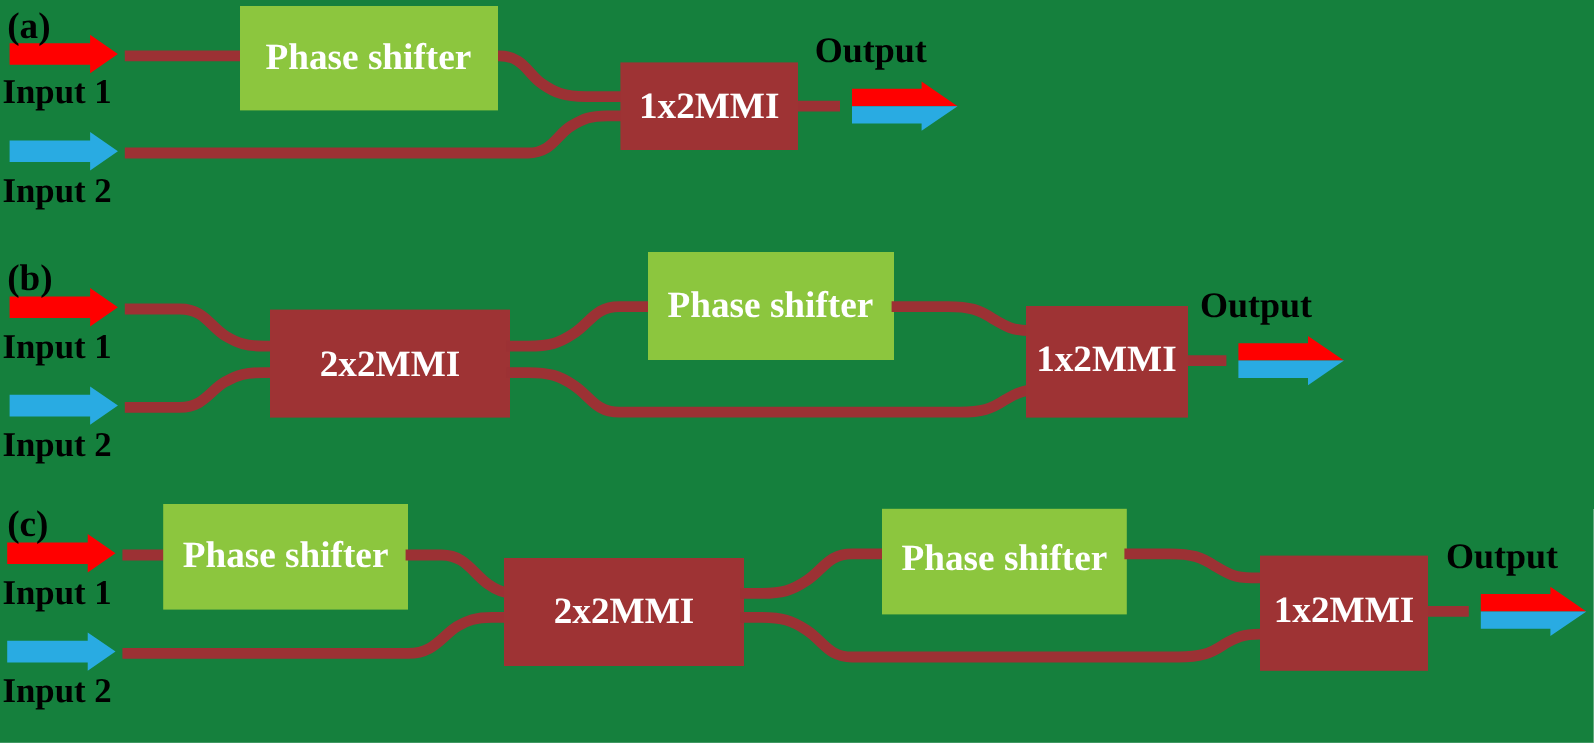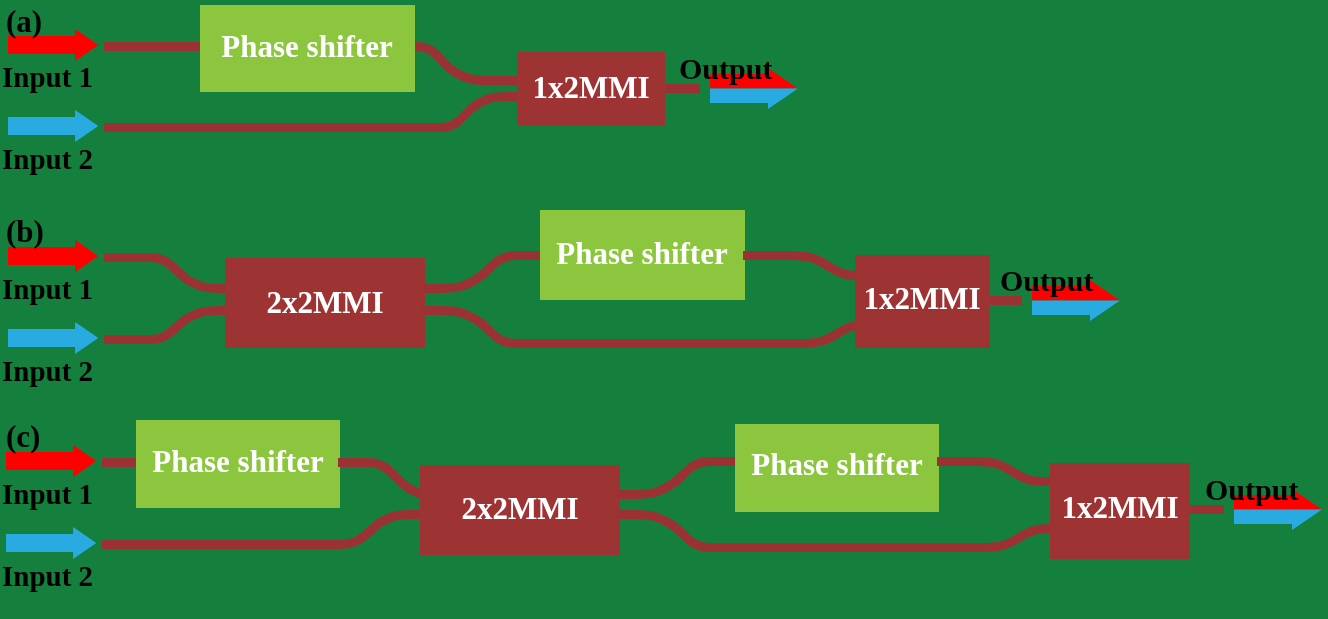--- a/index.html
+++ b/index.html
@@ -33,21 +33,21 @@
     position: absolute;
     font-family: "Liberation Serif", serif;
     font-weight: bold;
     color: #000000;
     white-space: nowrap;
     line-height: 1;
     -webkit-font-smoothing: none;
   }
   .panel-label { font-size: 31px; }
   .io-label    { font-size: 29px; }
-  .output-label{ font-size: 30px; margin-top: 26px; }
+  .output-label{ font-size: 30px; }
 
   .box-text {
     font-family: "Liberation Serif", serif;
     font-weight: bold;
     fill: #ffffff;
     text-anchor: middle;
     dominant-baseline: middle;
   }
   .ps-text  { font-size: 31px; }
   .mmi-text { font-size: 31px; }

